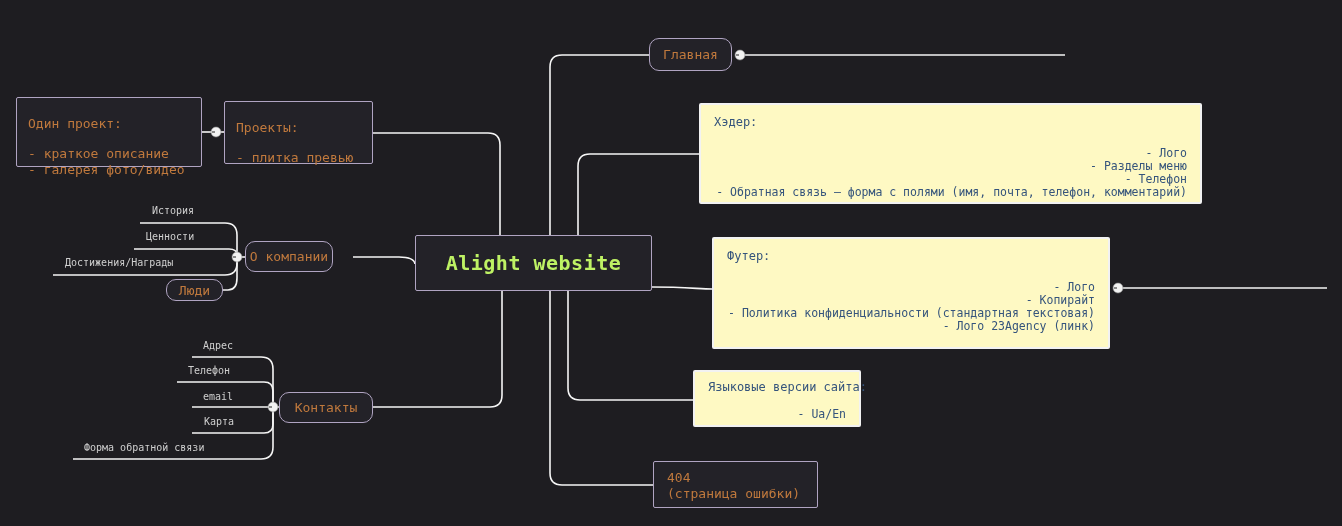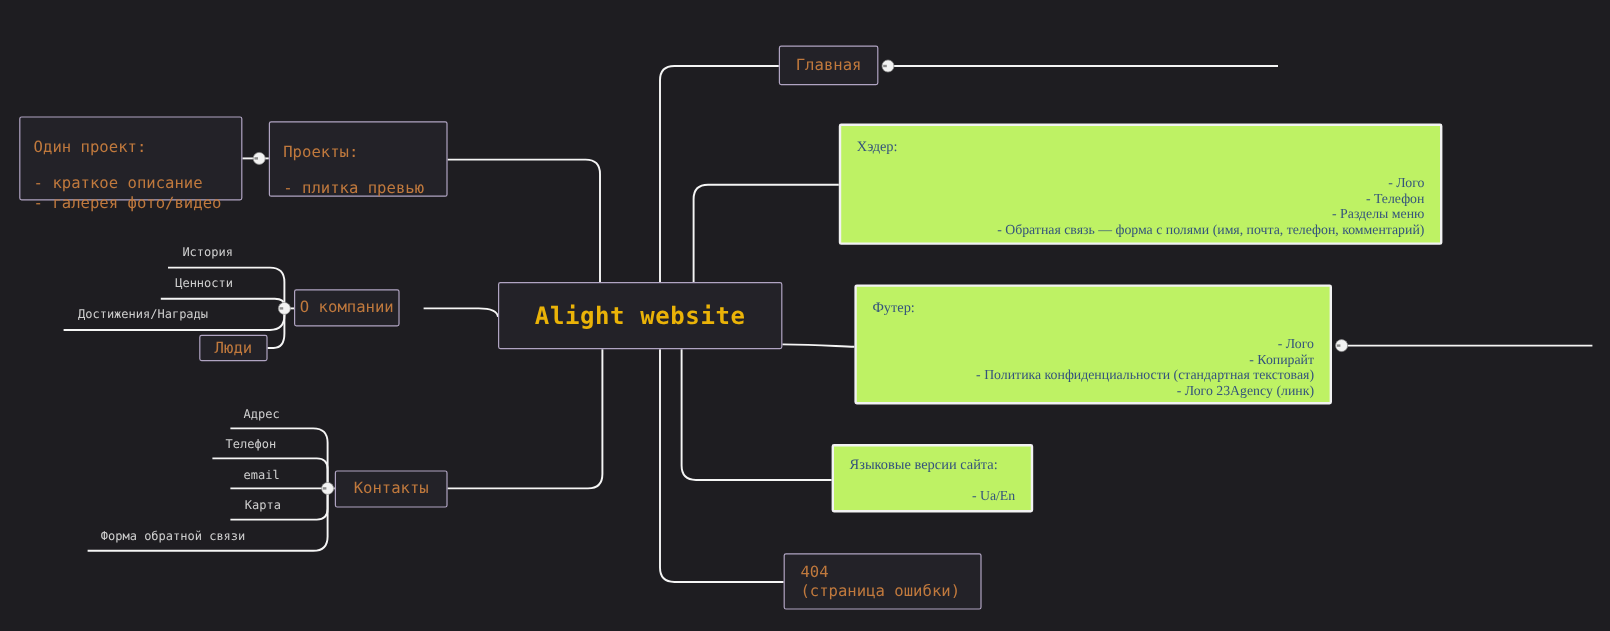--- a/index.html
+++ b/index.html
@@ -10,40 +10,40 @@
   }
   svg.wires{position:absolute;left:0;top:0;}
   svg.wires path{stroke:#f5f5f5;stroke-width:1.6;fill:none;stroke-linejoin:round;stroke-linecap:butt;}
   svg.wires circle{fill:#f2f2f2;stroke:#8f8f8f;stroke-width:0.6;}
   svg.wires line.notch{stroke:#8a8a8a;stroke-width:2;}
 
   .node{
     position:absolute;box-sizing:border-box;
     background:#232228;border:1.5px solid #b0a4c2;border-radius:2px;
   }
-  .node.white{border:2px solid #f2f2f2;background:#bef264;font-family:Liberation Serif, serif;}
+  .node.white{border:2px solid #f2f2f2;background:#fef9c3;}
   .orange{color:#c0793d;}
   .blue{color:#35547c;}
   .nt{font-size:13px;line-height:15px;white-space:pre;}
   .node.big{padding:18px 11px;}
   .node.big .items{margin-top:15px;}
   .node.big .ni{font-size:13px;line-height:16px;white-space:pre;}
   .node.white{padding:10px 13px;}
   .node.white .nt{font-size:12px;line-height:15px;}
   .node.white .items{margin-top:17px;}
   .node.white .ni{font-size:11.5px;line-height:13px;white-space:pre;text-align:right;}
-  .node.tag{display:flex;align-items:center;justify-content:center;font-size:13px;white-space:pre;}
+  .node.tag{display:flex;align-items:center;justify-content:center;font-size:13px;white-space:pre;border-radius:10px;}
   .leaf-label{
     position:absolute;color:#cfcfcf;font-size:10px;line-height:14px;white-space:pre;
   }
   .note{position:absolute;font-size:13px;line-height:17px;white-space:pre;}
   .note.gray{color:#c9c9c9;}
   .alight{
     display:flex;align-items:center;justify-content:center;
-    color:#eab308;font-weight:bold;font-size:20px;letter-spacing:0.5px;white-space:pre;
+    color:#bef264;font-weight:bold;font-size:20px;letter-spacing:0.5px;white-space:pre;
   }
   .err{padding:8px 13px;font-size:13px;line-height:16px;}
   .err div{white-space:pre;}
 </style>
 </head>
 <body>
 
 <div class="canvas">
 
   <svg class="wires" width="1342" height="526">
@@ -117,27 +117,27 @@
 
   <div class="node alight" style="left:415px;top:235px;width:237px;height:56px">Alight website</div>
 
   <div class="node tag orange" style="left:649px;top:38px;width:83px;height:33px">Главная</div>
 
 
   <div class="node white" style="left:699px;top:103px;width:503px;height:101px">
     <div class="nt blue">Хэдер:</div>
     <div class="items">
       <div class="ni blue">- Лого</div>
+      <div class="ni blue">- Разделы меню</div>
       <div class="ni blue">- Телефон</div>
-      <div class="ni blue">- Разделы меню</div>
       <div class="ni blue">- Обратная связь — форма с полями (имя, почта, телефон, комментарий)</div>
     </div>
   </div>
 
-  <div class="node white" style="left:712px;top:237px;width:398px;height:100px">
+  <div class="node white" style="left:712px;top:237px;width:398px;height:112px">
     <div class="nt blue">Футер:</div>
     <div class="items">
       <div class="ni blue">- Лого</div>
       <div class="ni blue">- Копирайт</div>
       <div class="ni blue">- Политика конфиденциальности (стандартная текстовая)</div>
       <div class="ni blue">- Лого 23Agency (линк)</div>
     </div>
   </div>
 
 

